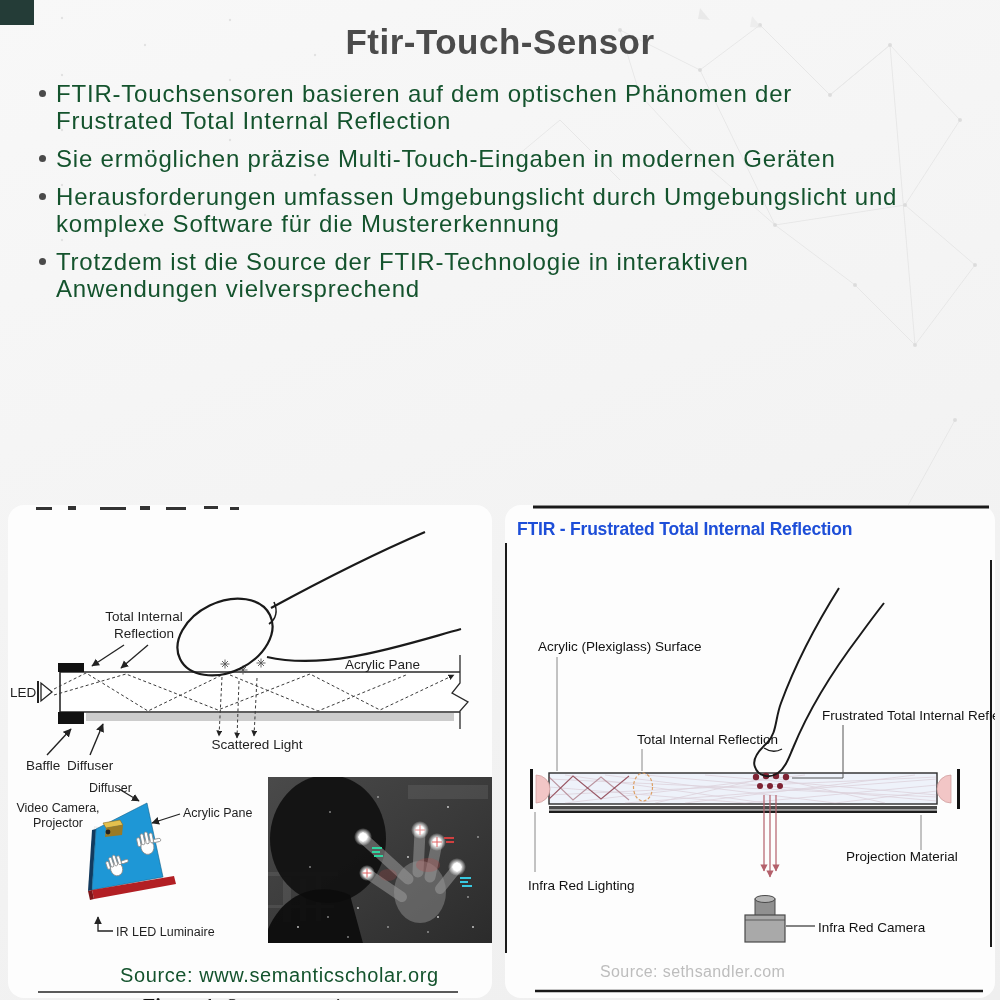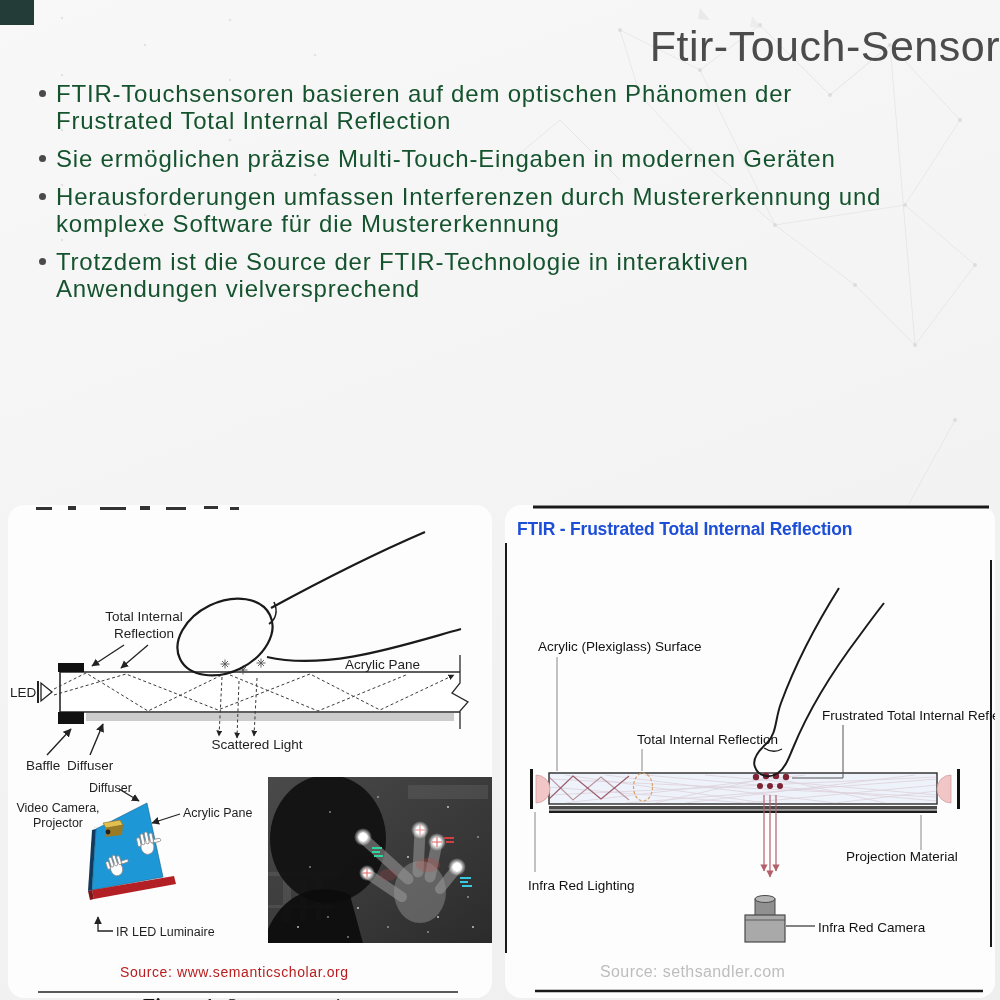--- a/index.html
+++ b/index.html
@@ -4,22 +4,22 @@
 <style>
   html,body{margin:0;padding:0;}
   body{
     width:1000px;height:1000px;position:relative;overflow:hidden;
     background:linear-gradient(160deg,#f8f8f8 0%,#f3f3f3 55%,#efefef 100%);
     font-family:"Liberation Sans",sans-serif;color:#4a4a4a;
   }
   .bg-net{position:absolute;inset:0;pointer-events:none;}
   .corner-mark{position:absolute;left:0;top:0;width:34px;height:25px;background:#243c37;}
   .slide-title{
-    position:absolute;left:0;right:0;top:22px;text-align:right;
-    font-size:43px;font-weight:400;letter-spacing:.5px;color:#4b4b4b;
+    position:absolute;left:0;right:0;top:22px;text-align:center;
+    font-size:35px;font-weight:700;letter-spacing:.5px;color:#4b4b4b;
   }
   ul.bullets{position:absolute;left:56px;top:80px;width:910px;margin:0;padding:0;list-style:none;}
   ul.bullets li{
     position:relative;font-size:24px;line-height:27px;letter-spacing:.8px;
     color:#14532d;margin-bottom:11px;font-weight:500;
   }
   ul.bullets li::before{
     content:"";position:absolute;left:-17px;top:10px;width:7px;height:7px;
     border-radius:50%;background:#4a4a4a;
   }
@@ -30,21 +30,21 @@
   text{font-family:"Liberation Sans",sans-serif;}
   .lbl{font-size:13.5px;fill:#1f1f1f;}
   .lbl-sm{font-size:12.5px;fill:#1f1f1f;}
   .lbl-b{font-size:13.5px;fill:#111;}
   .caption{
     position:absolute;left:135px;top:449px;font-family:"Liberation Serif",serif;
     font-size:20px;color:#111;white-space:nowrap;margin-top:41px;
   }
   .caption b{font-weight:700;}
   .watermark{
-    position:absolute;left:112px;top:459px;font-size:14px;color:#b91c1c;
+    position:absolute;left:112px;top:459px;font-size:20px;color:#14532d;
     letter-spacing:.6px;white-space:nowrap;
   }
   .fig-underline{position:absolute;left:30px;top:486px;width:420px;height:2px;background:#5a5a5a;}
   .fig2-title{
     position:absolute;left:12px;top:14px;font-size:17.5px;font-weight:700;
     color:#1d4ed8;letter-spacing:-.2px;white-space:nowrap;
   }
   .fig2-source{
     position:absolute;left:95px;top:458px;width:300px;text-align:left;
     font-size:16px;color:#bdbdbd;letter-spacing:.4px;
@@ -104,21 +104,21 @@
   </g>
 </svg>
 
 <div class="corner-mark"></div>
 
 <div class="slide-title">Ftir-Touch-Sensor</div>
 
 <ul class="bullets">
   <li><span>FTIR-Touchsensoren basieren auf dem optischen Phänomen der</span><br><span>Frustrated Total Internal Reflection</span></li>
   <li><span>Sie ermöglichen präzise Multi-Touch-Eingaben in modernen Geräten</span></li>
-  <li><span>Herausforderungen umfassen Interferenzen durch Mustererkennung und</span><br><span>komplexe Software für die Mustererkennung</span></li>
+  <li><span>Herausforderungen umfassen Umgebungslicht durch Umgebungslicht und</span><br><span>komplexe Software für die Mustererkennung</span></li>
   <li><span>Trotzdem ist die Source der FTIR-Technologie in interaktiven</span><br><span>Anwendungen vielversprechend</span></li>
 </ul>
 
 <div class="card" id="card-left">
   <svg class="fig-svg" width="484" height="493" viewBox="0 0 484 493">
     <defs>
       <marker id="arr" markerWidth="7" markerHeight="7" refX="5.5" refY="3" orient="auto">
         <path d="M0,0 L6,3 L0,6 Z" fill="#222"></path>
       </marker>
       <radialGradient id="glow" cx="50%" cy="50%" r="50%">

